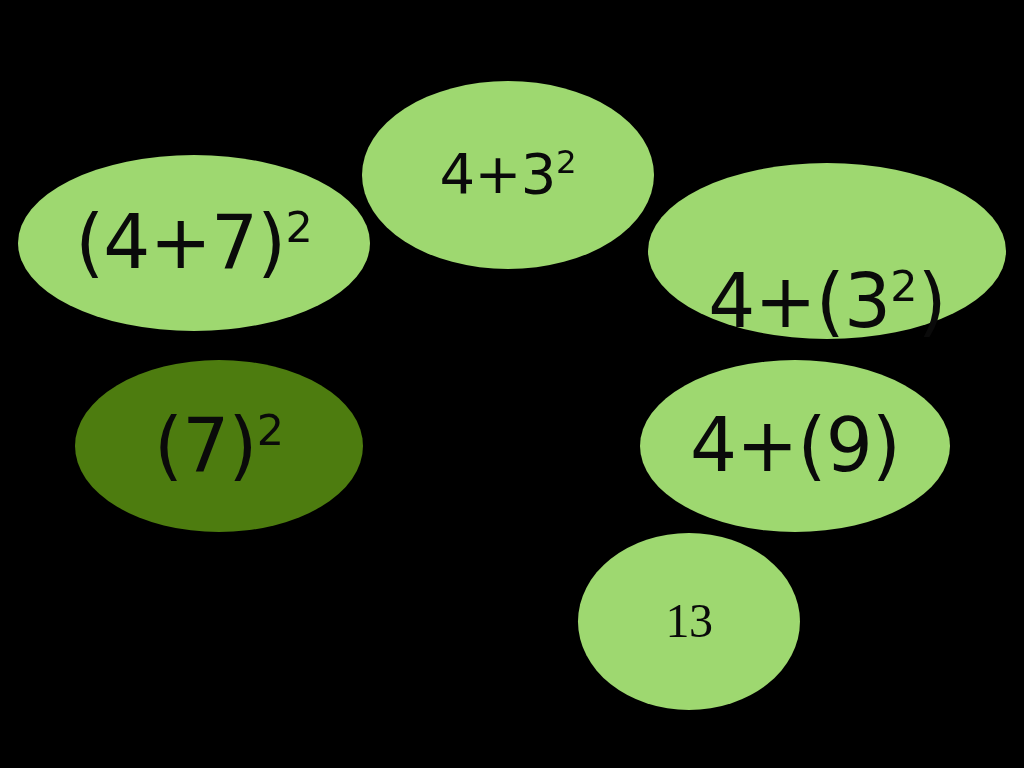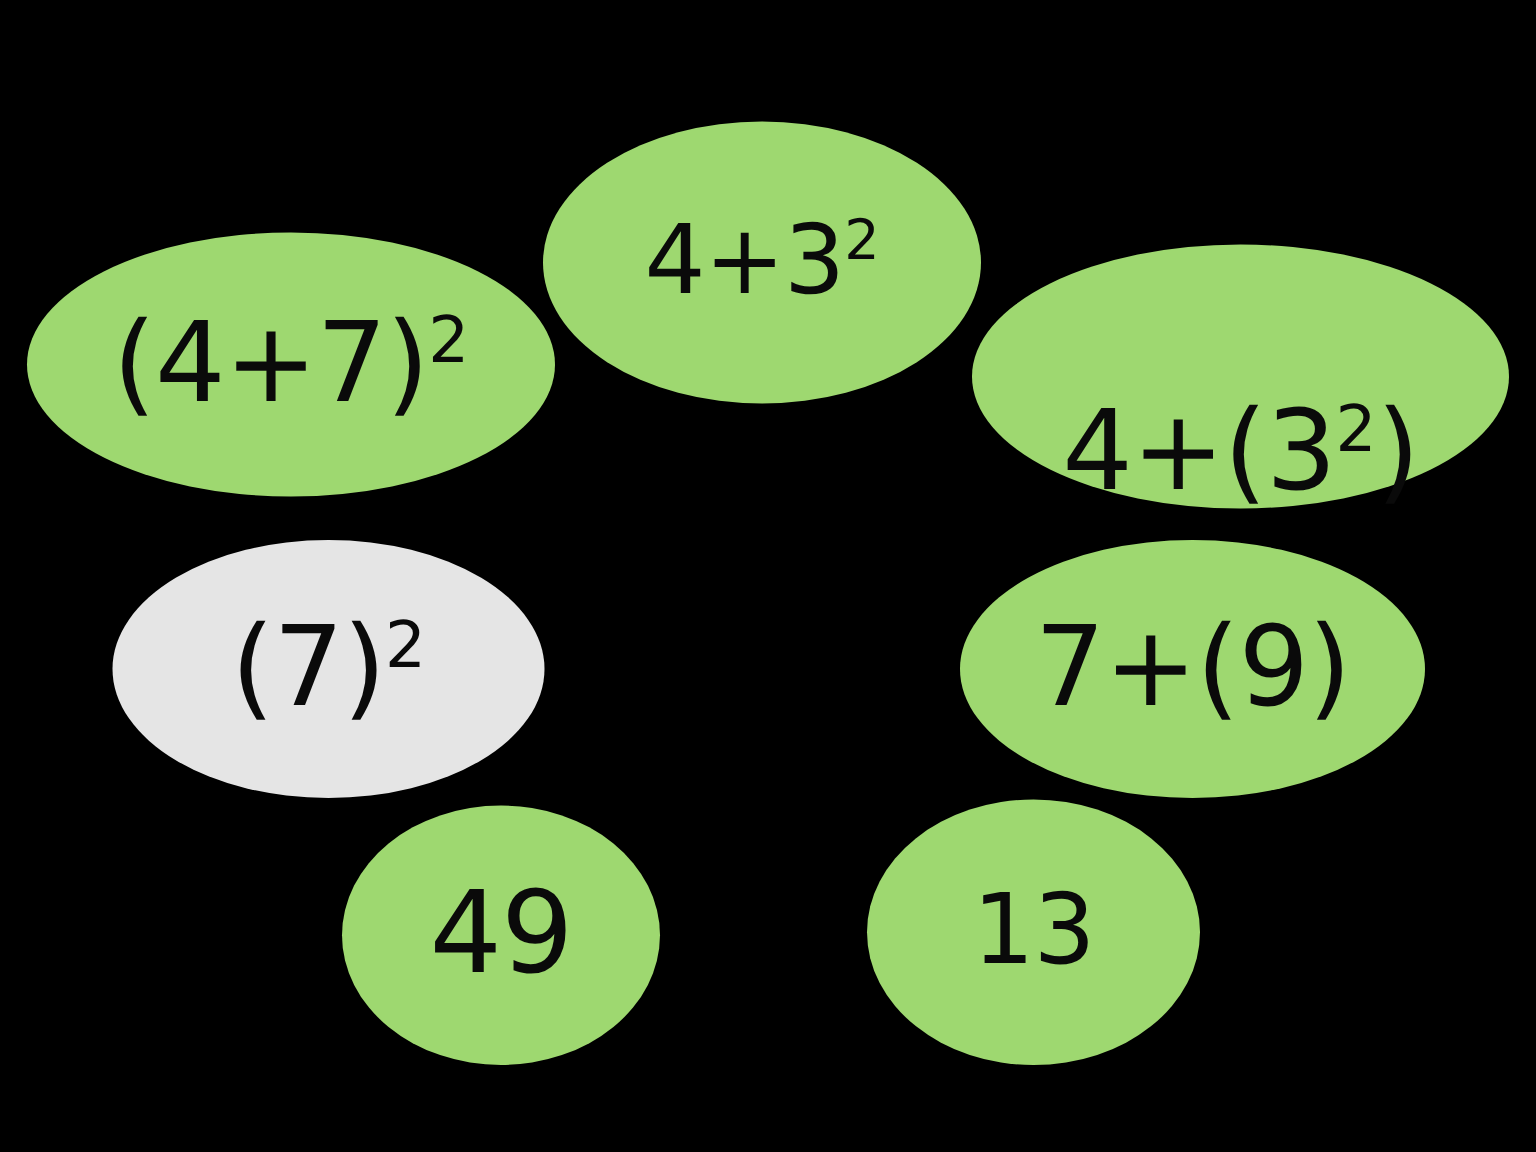--- a/index.html
+++ b/index.html
@@ -50,53 +50,50 @@
   
   #node-expr-paren-sum-squared { left: 18px;  top: 155px; width: 352px; height: 176px; }
   #node-expr-four-plus-three-squared { left: 362px; top: 81px;  width: 292px; height: 188px; }
   #node-expr-four-plus-paren-three-squared { left: 648px; top: 163px; width: 358px; height: 176px; align-items: flex-end; }
   #node-expr-seven-squared { left: 75px;  top: 360px; width: 288px; height: 172px; }
   #node-expr-four-plus-paren-nine { left: 640px; top: 360px; width: 310px; height: 172px; }
   #node-result-forty-nine { left: 228px; top: 537px; width: 212px; height: 173px; }
   #node-result-thirteen { left: 578px; top: 533px; width: 222px; height: 177px; }
 
   #node-expr-paren-sum-squared .node-label { font-size: 74px; }
-  #node-expr-four-plus-three-squared .node-label { font-size: 64px; }
+  #node-expr-four-plus-three-squared .node-label { font-size: 56px; }
   #node-expr-four-plus-paren-three-squared .node-label { font-size: 74px; }
   #node-expr-seven-squared .node-label { font-size: 74px; }
   #node-expr-four-plus-paren-nine .node-label { font-size: 74px; }
   #node-result-forty-nine .node-label { font-size: 76px; }
-  #node-result-thirteen .node-label { font-size: 65px; }
+  #node-result-thirteen .node-label { font-size: 48px; font-family: Liberation Serif, serif; }
 </style>
 </head>
 <body style="background: rgb(0, 0, 0);">
 
 <div id="stage" style="background: rgb(0, 0, 0);">
 
   <div class="node" id="node-expr-paren-sum-squared" style="background: rgb(158, 216, 112);">
     <span class="node-label" style="color: rgb(10, 10, 10);"><span>(4+7)</span><sup>2</sup></span>
   </div>
 
   <div class="node" id="node-expr-four-plus-three-squared" style="background: rgb(158, 216, 112);">
     <span class="node-label" style="color: rgb(10, 10, 10);"><span>4+3</span><sup>2</sup></span>
   </div>
 
   <div class="node" id="node-expr-four-plus-paren-three-squared" style="background: rgb(158, 216, 112);">
     <span class="node-label" style="color: rgb(10, 10, 10);"><span>4+(3</span><sup>2</sup><span>)</span></span>
   </div>
 
-  <div class="node" id="node-expr-seven-squared" style="background: #e5e5e5;">
+  <div class="node" id="node-expr-seven-squared" style="background: #4d7c0f;">
     <span class="node-label" style="color: rgb(10, 10, 10);"><span>(7)</span><sup>2</sup></span>
   </div>
 
   <div class="node" id="node-expr-four-plus-paren-nine" style="background: rgb(158, 216, 112);">
-    <span class="node-label" style="color: rgb(10, 10, 10);"><span>7+(9)</span></span>
+    <span class="node-label" style="color: rgb(10, 10, 10);"><span>4+(9)</span></span>
   </div>
 
-  <div class="node" id="node-result-forty-nine" style="background: rgb(158, 216, 112);">
-    <span class="node-label" style="color: rgb(10, 10, 10);"><span>49</span></span>
-  </div>
 
   <div class="node" id="node-result-thirteen" style="background: rgb(158, 216, 112);">
     <span class="node-label" style="color: rgb(10, 10, 10);"><span>13</span></span>
   </div>
 
 </div>
 
 </body></html>

